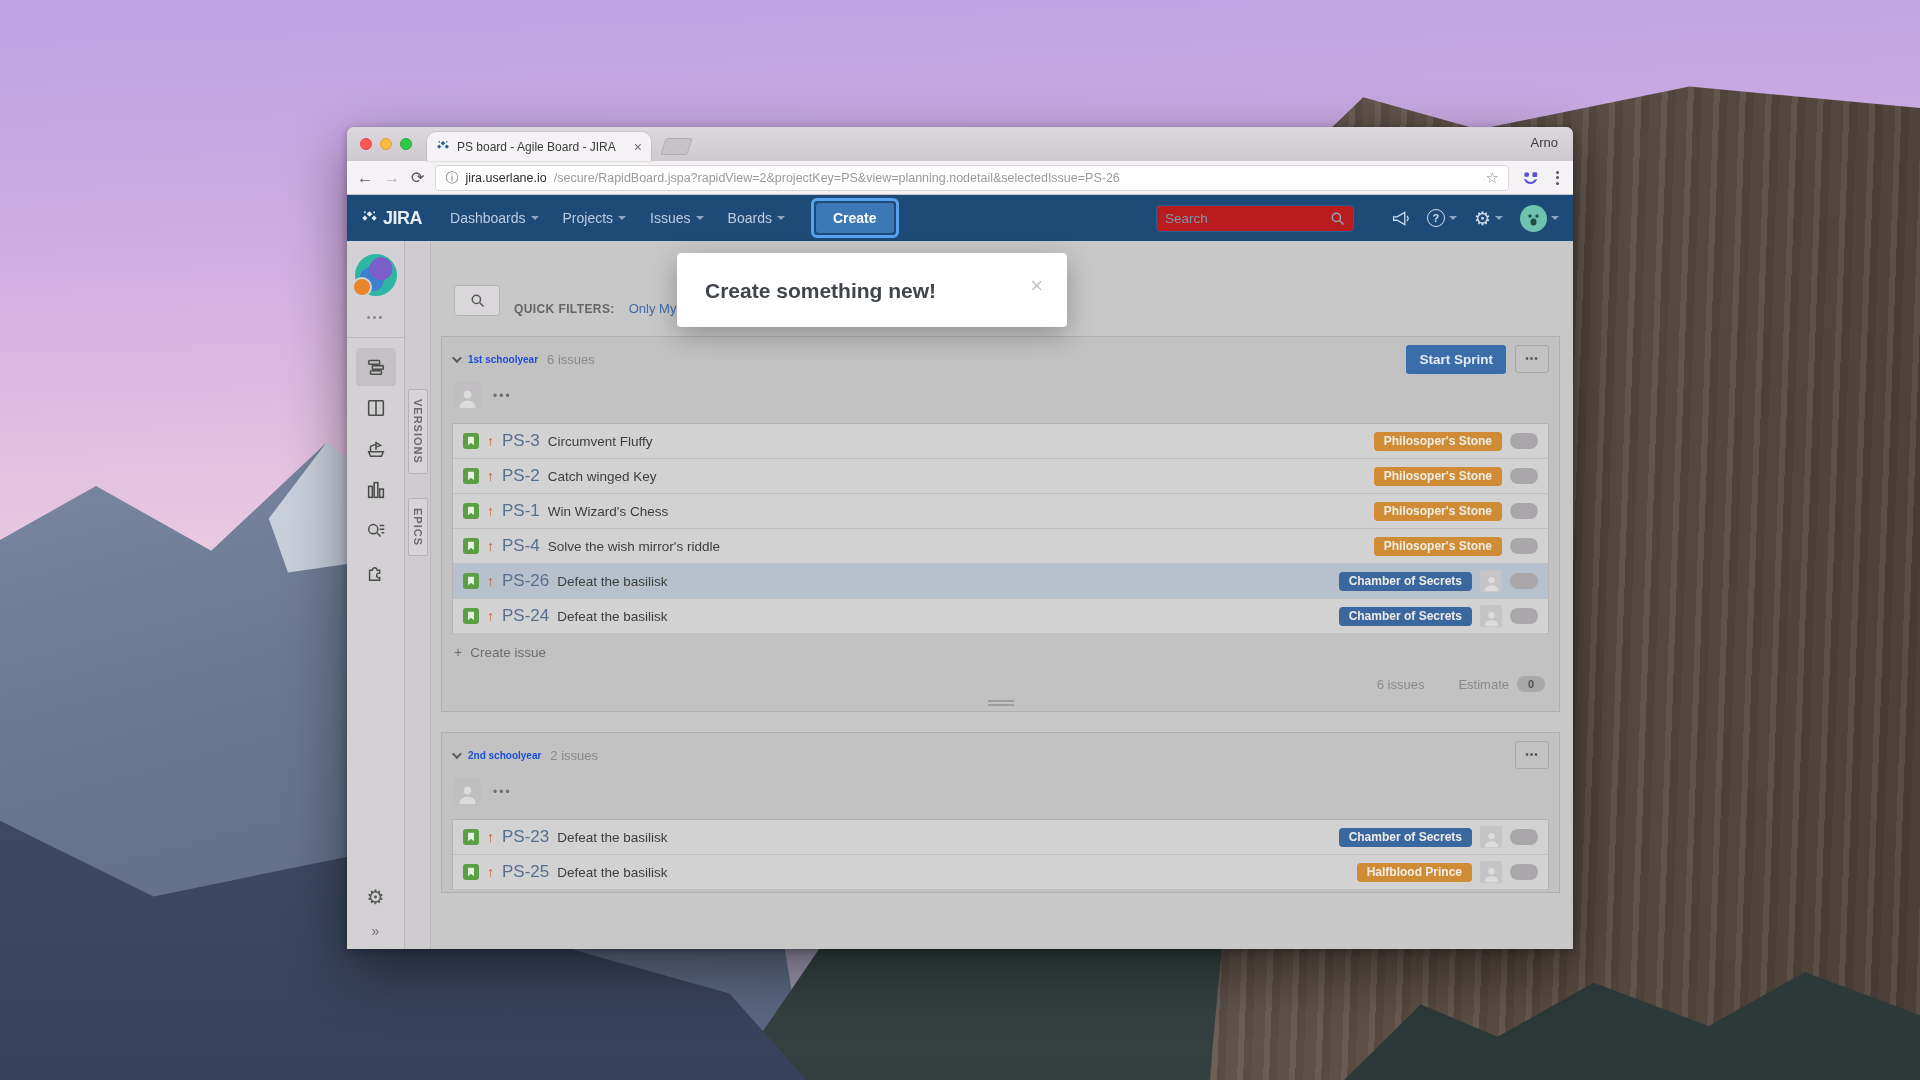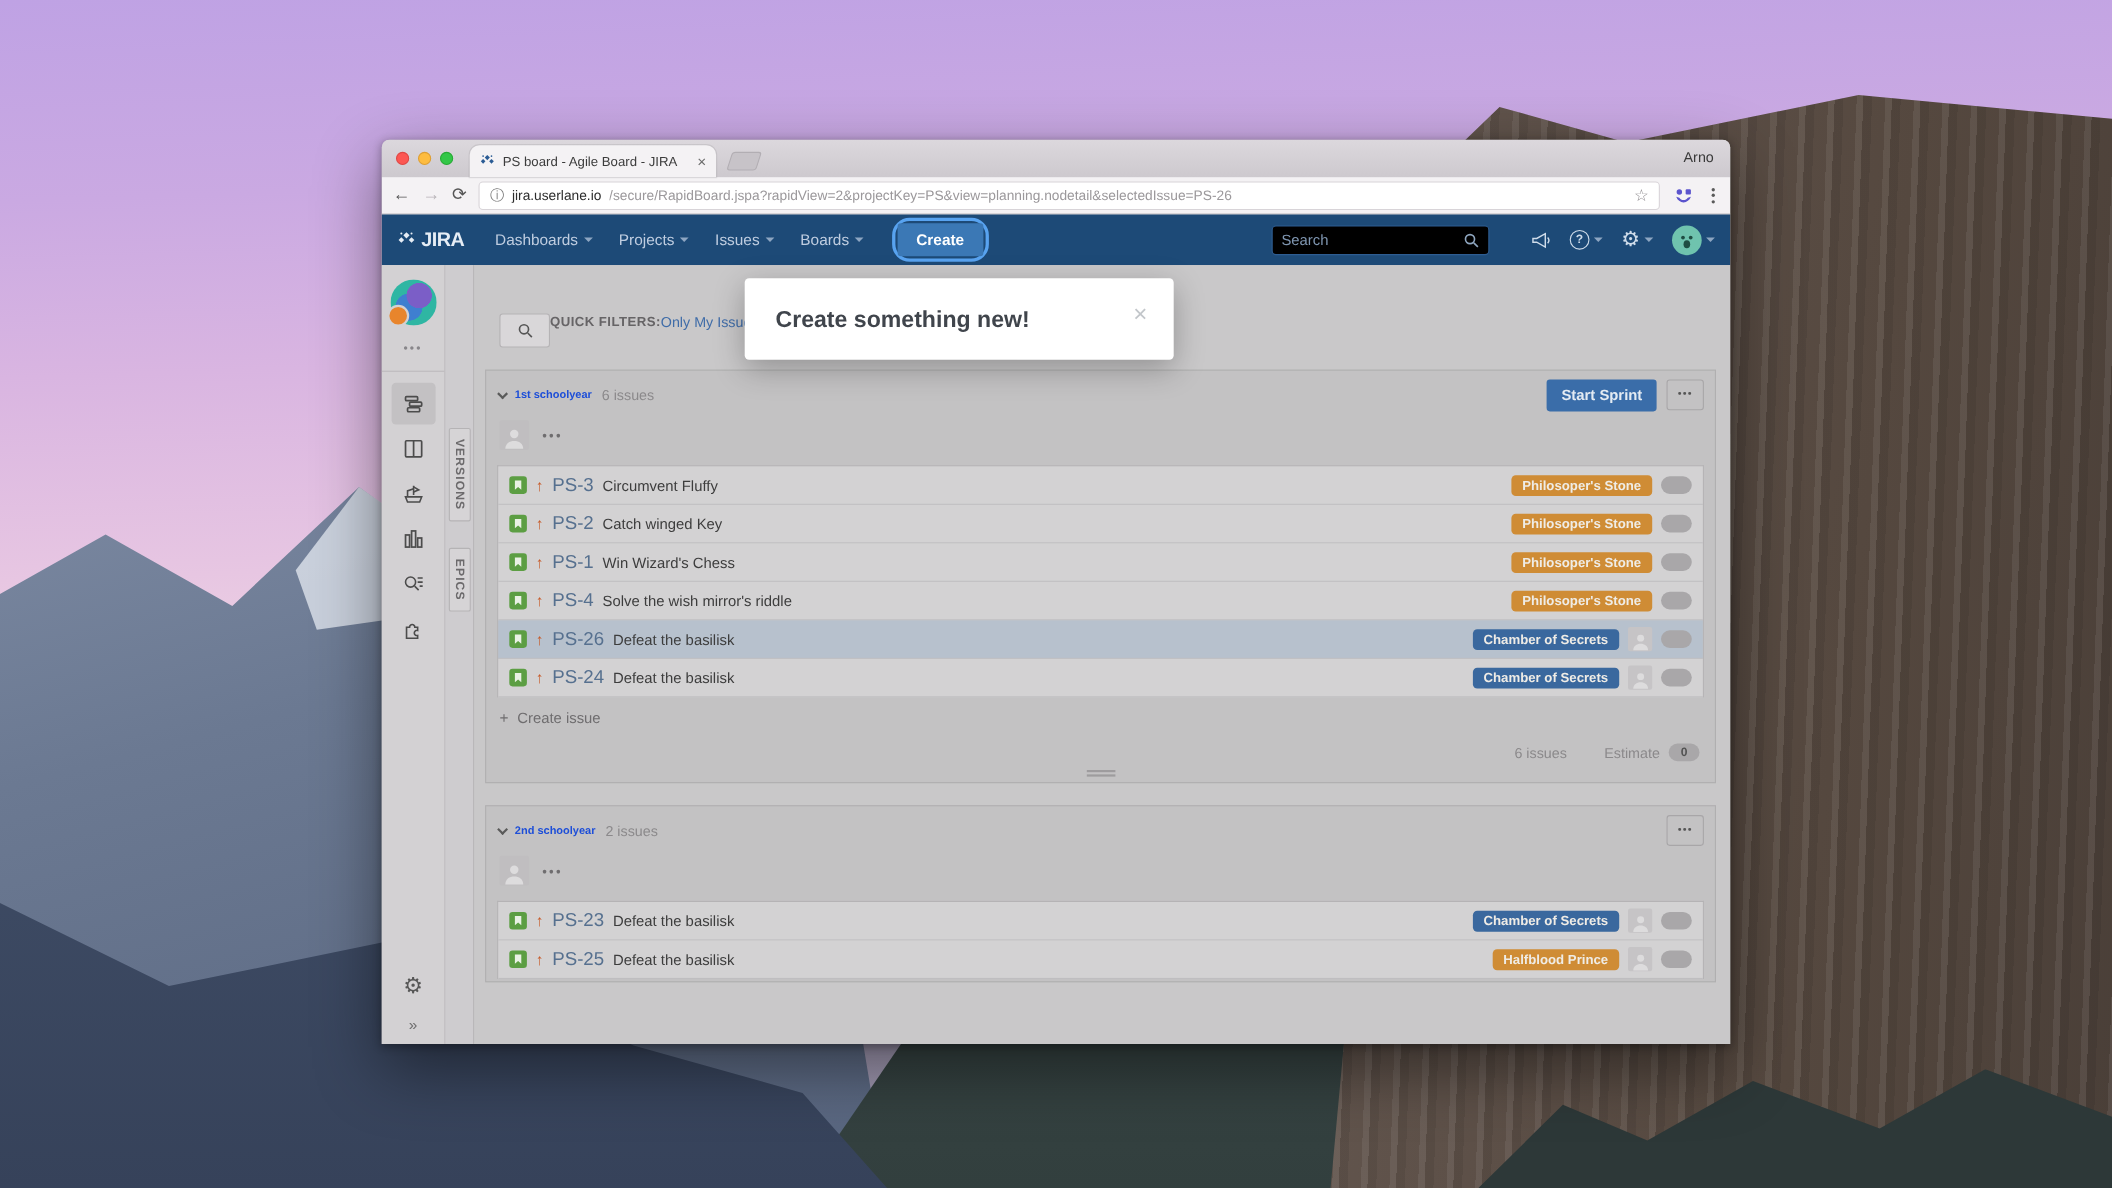--- a/index.html
+++ b/index.html
@@ -56,25 +56,25 @@
   .kebab { display:flex; flex-direction:column; gap:2.5px; padding:2px 4px; }
   .kebab i { width:3px; height:3px; border-radius:50%; background:#5a5a5a; }
 
   
   .jnav { height:46px; background:var(--jira-navy,#1d4a77); display:flex; align-items:center; padding:0 14px; color:#bfcde0; }
   .jlogo { display:flex; align-items:center; gap:5px; margin-right:16px; }
   .jlogo svg { width:17px; height:17px; }
   .jlogo-text { font-size:18px; font-weight:bold; color:#e6edf5; letter-spacing:-.5px; }
   .jnav-item { display:flex; align-items:center; gap:5px; padding:0 12px; font-size:14px; height:46px; cursor:default; }
   .caret { width:0; height:0; border-left:4px solid transparent; border-right:4px solid transparent; border-top:4px solid #8ea6c2; }
-  .create-ring { margin-left:14px; border:3px solid var(--highlight-ring,#58a3f0); border-radius:16px; padding:2px; }
+  .create-ring { margin-left:14px; border:3px solid var(--highlight-ring,#58a3f0); border-radius:6px; padding:2px; }
   .create-btn { background:var(--create-blue,#3b78b5); color:#fff; font-weight:bold; font-size:14px; border:none;
     padding:7px 17px; border-radius:3px; font-family:inherit; }
   .jnav-spacer { flex:1; }
-  .jsearch { width:198px; height:27px; background:#000000; border:1px solid #2e5d92; border-radius:4px;
+  .jsearch { width:198px; height:27px; background:#b91c1c; border:1px solid #2e5d92; border-radius:4px;
     display:flex; align-items:center; padding:0 8px; margin-right:20px; }
   .jsearch input { flex:1; background:transparent; border:none; outline:none; color:#a9bccf; font-size:13.5px; font-family:inherit; width:100px; }
   .jsearch input::placeholder { color:#7f96b1; }
   .jicon { display:flex; align-items:center; gap:4px; margin-left:17px; color:#cfdcea; }
   .jicon svg { width:19px; height:19px; }
   .help-circle { width:18px; height:18px; border:1.5px solid #cfdcea; border-radius:50%; font-size:11px; font-weight:bold;
     display:flex; align-items:center; justify-content:center; color:#cfdcea; }
   .gear-glyph { font-size:19px; line-height:1; color:#cfdcea; }
   .user-avatar { width:27px; height:27px; border-radius:50%; background:#6fc3ae; position:relative; overflow:hidden; }
   .user-avatar svg { width:27px; height:27px; }
@@ -105,21 +105,21 @@
   .main { flex:1; padding:22px 13px 0 4px; overflow:hidden; position:relative; }
   .page-header { display:flex; align-items:flex-start; padding-left:2px; }
   .proj-label { font-size:13px; color:#767476; }
   .page-title { font-size:26px; color:#3a3a3a; margin-top:2px; font-weight:normal; }
   .header-actions { margin-left:auto; display:flex; gap:8px; margin-top:8px; }
   .gray-btn { display:flex; align-items:center; gap:6px; background:#d9d7d9; border:1px solid #b5b3b5; border-radius:3px;
     padding:6px 12px; font-size:13px; color:#565656; font-family:inherit; }
   .gray-btn .caret { border-top-color:#7a7a7a; }
   .sq-btn { width:32px; display:flex; align-items:center; justify-content:center; }
 
-  .filters-row { display:flex; align-items:flex-start; margin:22px 0 0 8px;padding-left:11px; }
+  .filters-row { display:flex; align-items:flex-end; gap:14px; margin:22px 0 0 8px;padding-left:11px; }
   .mini-search { width:46px; height:31px; background:#d9d7d9; border:1px solid #b5b3b5; border-radius:3px;
     display:flex; align-items:center; justify-content:center; color:#555; }
   .mini-search svg { width:15px; height:15px; }
   .qf-label { font-size:12px; font-weight:bold; color:#666466; letter-spacing:.4px; }
   .qf-link { font-size:13px; color:#3f6ca8; }
 
   
   .sprint { margin:20px 0 0 6px; background:#c3c2c3; border:1px solid #b0afb0; padding:7px 10px 2px; }
   .sprint-head { display:flex; align-items:center; gap:9px; height:30px; }
   .chev-down { width:7px; height:7px; border-right:2px solid #5a5a5a; border-bottom:2px solid #5a5a5a; transform:rotate(45deg) translateY(-2px); }

